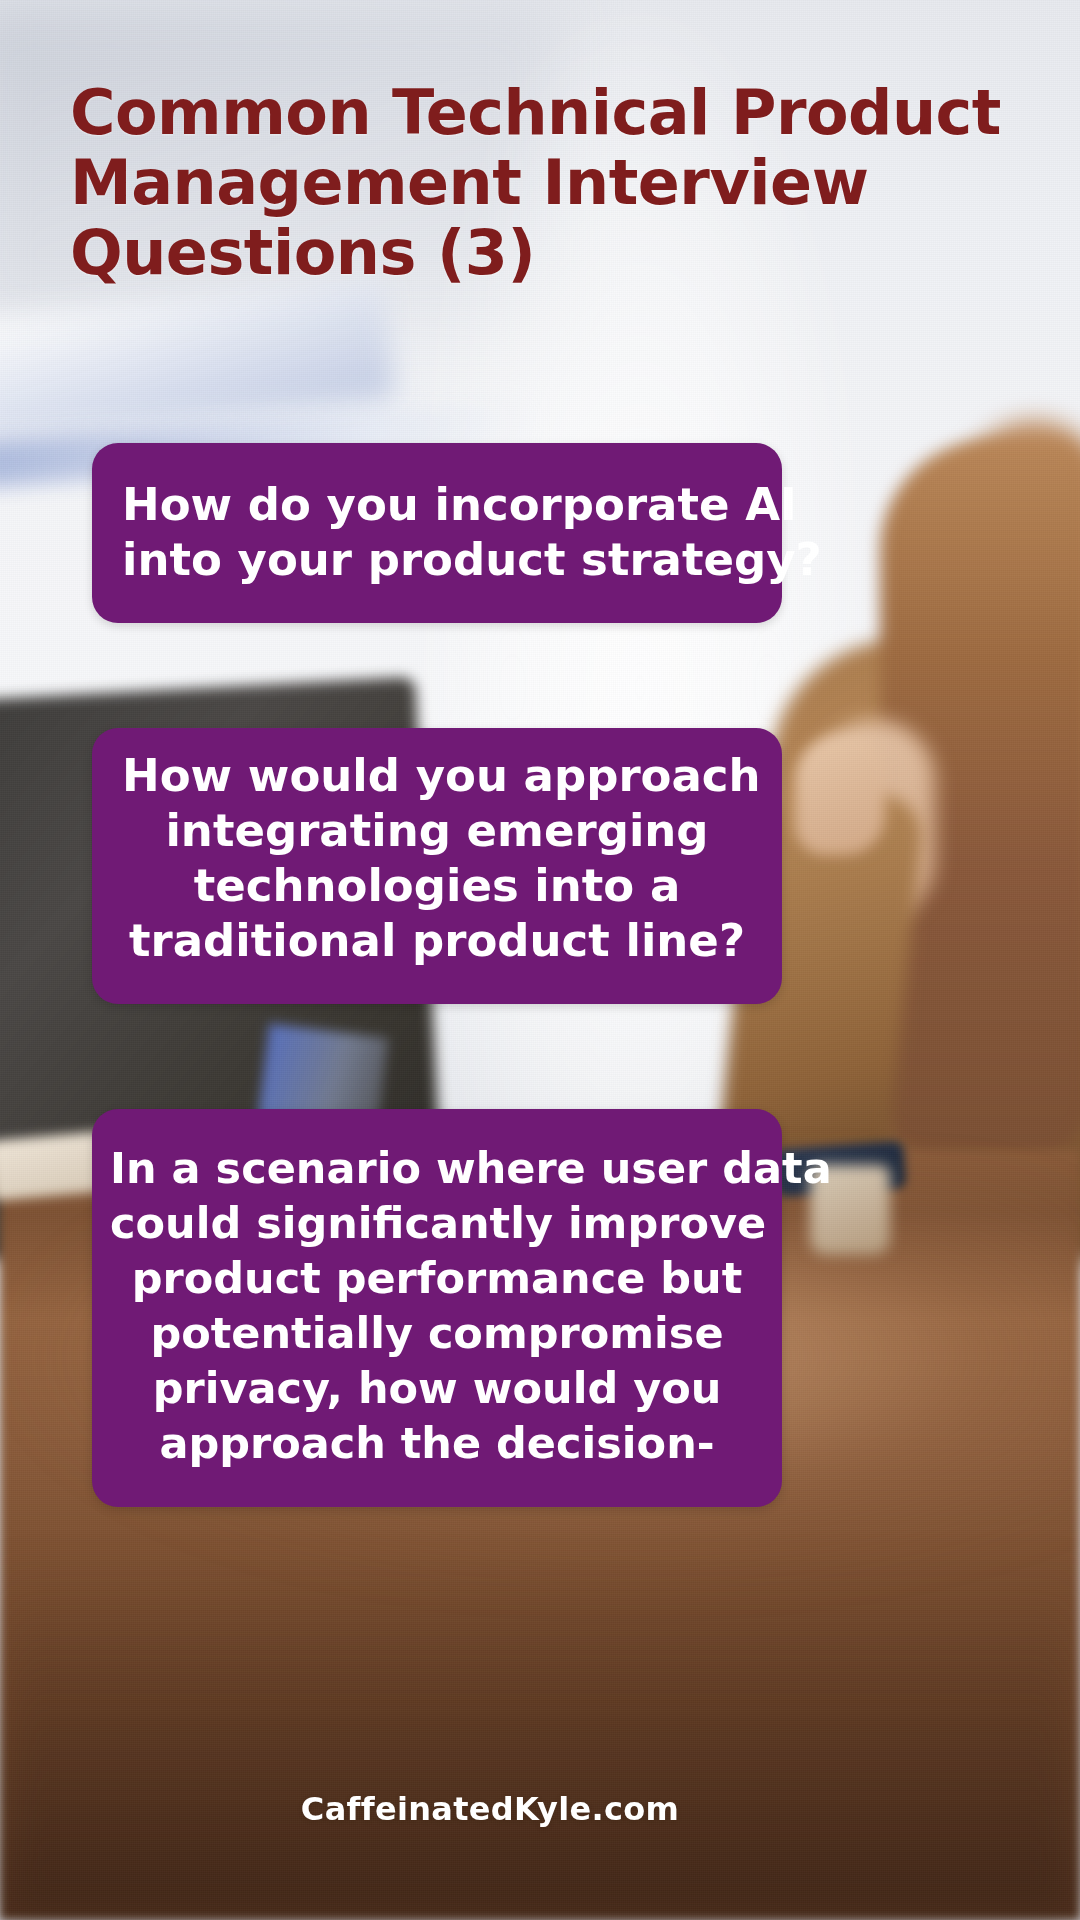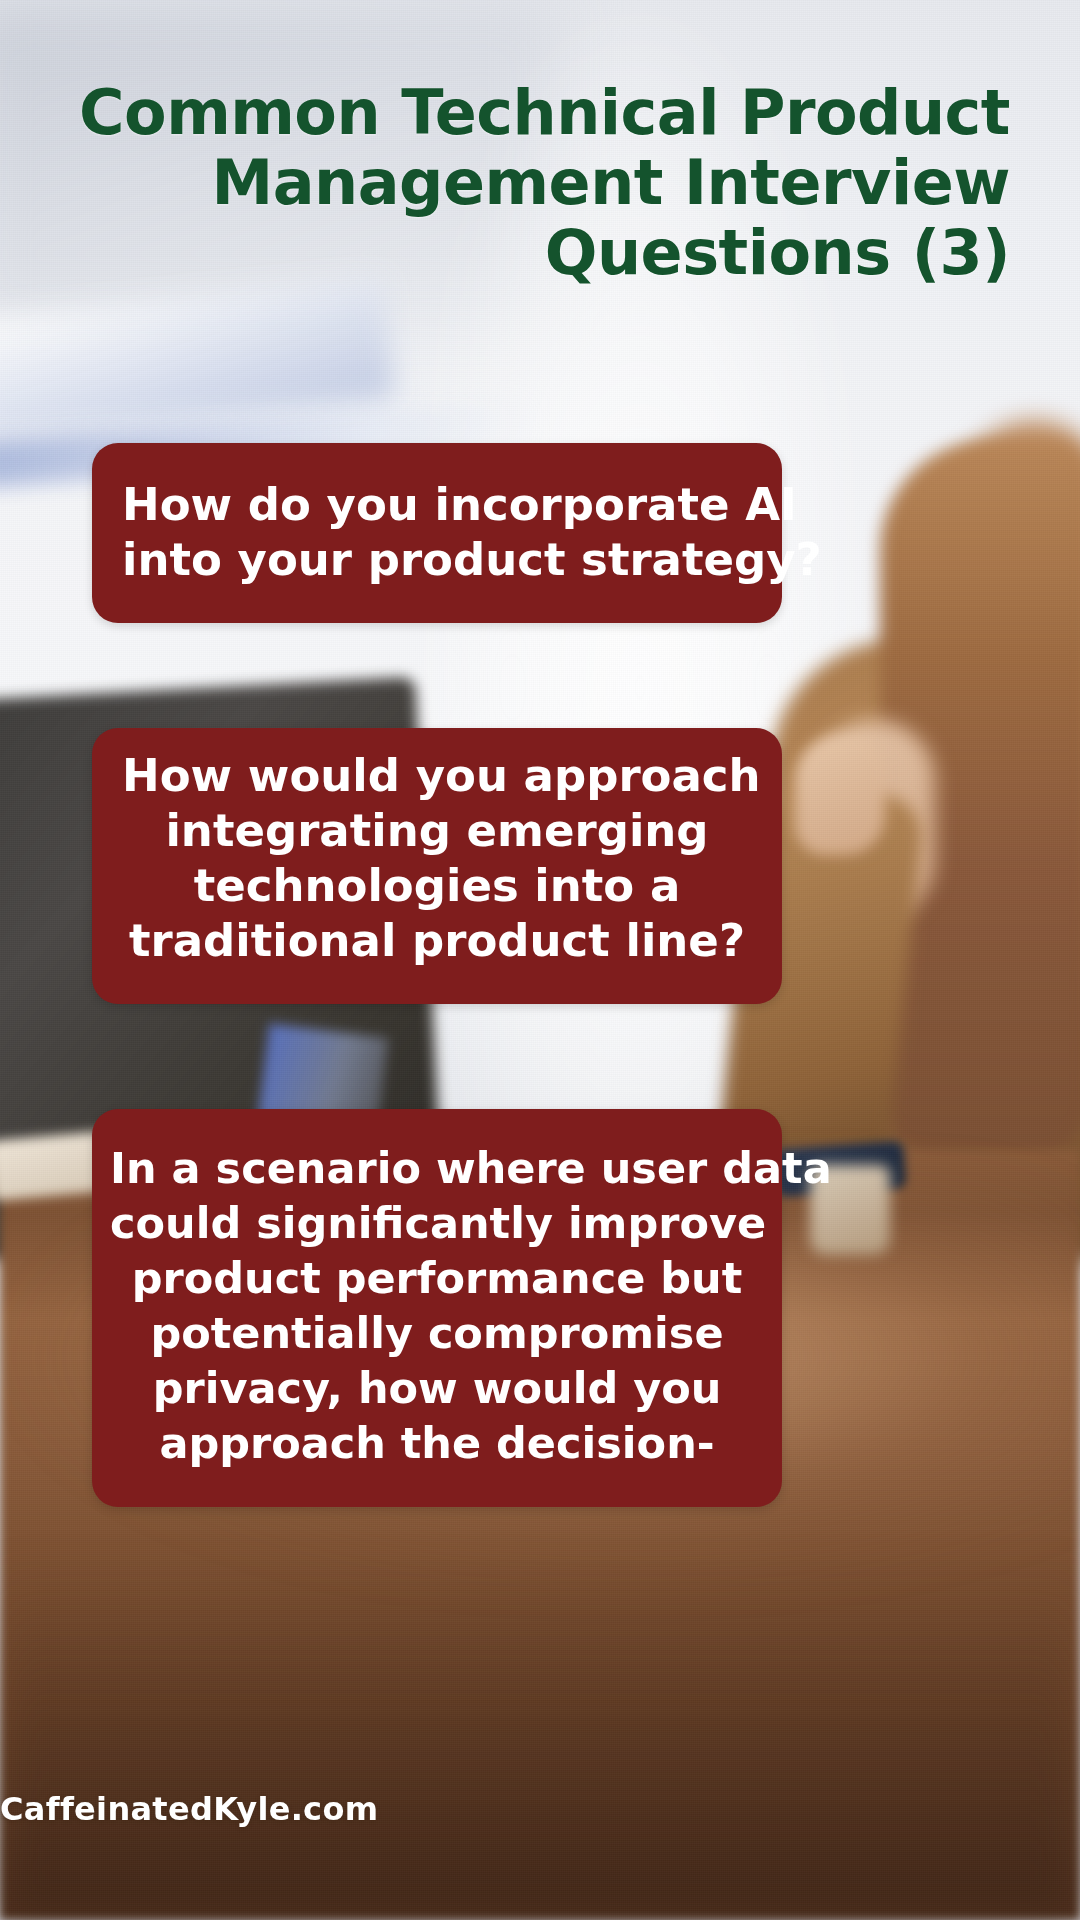--- a/index.html
+++ b/index.html
@@ -154,62 +154,62 @@
 
   
   .content {
     position:absolute; inset:0;
   }
 
   .title {
     position:absolute;
     left:0; top:78px;
     width:1080px;
-    text-align:right;
-    color:#14532d;
+    text-align:left;
+    color:#7f1d1d;
     font-family:"DejaVu Sans", sans-serif;
     font-weight:bold;
     font-size:62px;
     line-height:70px;
     letter-spacing:-0.5px;
     padding:0 70px;
     text-shadow:0 1px 2px rgba(255,255,255,0.5);
   }
   .title-line { display:block; }
 
   .cards {
     position:absolute;
     left:92px;
     top:443px;
     width:690px;
   }
 
   .card {
-    background:#7f1d1d;
+    background:#701a75;
     border-radius:26px;
     color:#ffffff;
     text-align:center;
     font-family:"DejaVu Sans", sans-serif;
     font-weight:bold;
     font-size:44px;
     line-height:51px;
     padding:30px 34px 34px;
     box-shadow:0 3px 10px rgba(0,0,0,0.14);
   }
   .card-line { display:block; white-space:nowrap; }
 
   .card--one   { font-size:45px; line-height:55px; padding:34px 30px 36px; }
   .card--two   { margin-top:105px; font-size:45px; line-height:55px; padding:20px 30px 36px; }
   .card--three { margin-top:105px; font-size:43px; line-height:55px; padding:32px 18px 36px; }
 
   .footer {
     position:absolute;
     left:0; top:1790px;
     width:980px;
-    text-align:left;
+    text-align:center;
     color:#ffffff;
     font-family:"DejaVu Sans", sans-serif;
     font-weight:bold;
     font-size:32px;
     letter-spacing:0.3px;
     text-shadow:0 1px 4px rgba(60,35,18,0.45);
   }
 </style>
 </head>
 <body>

